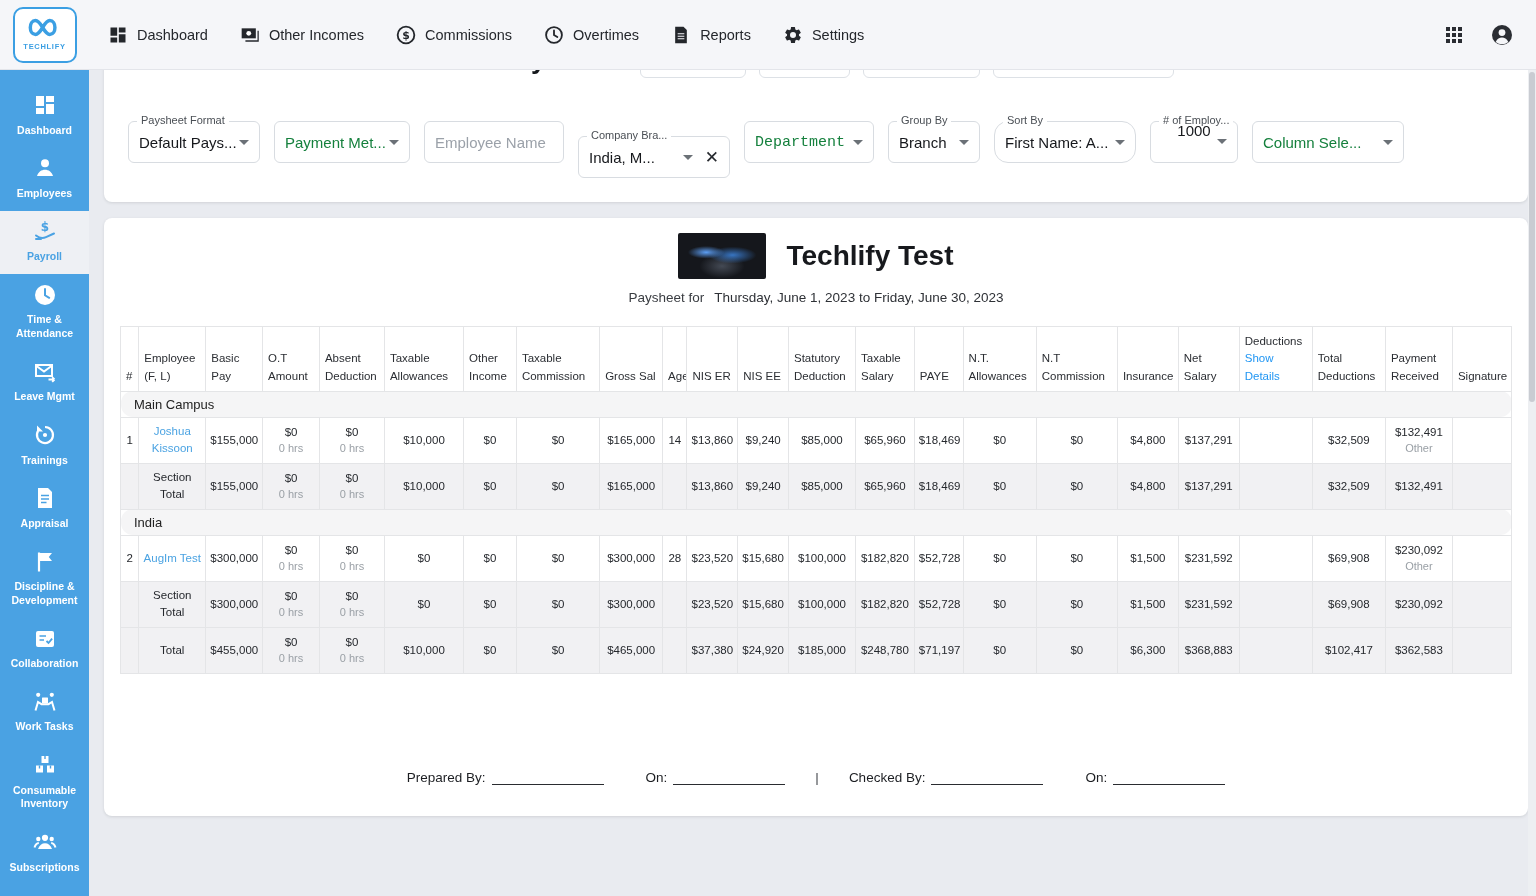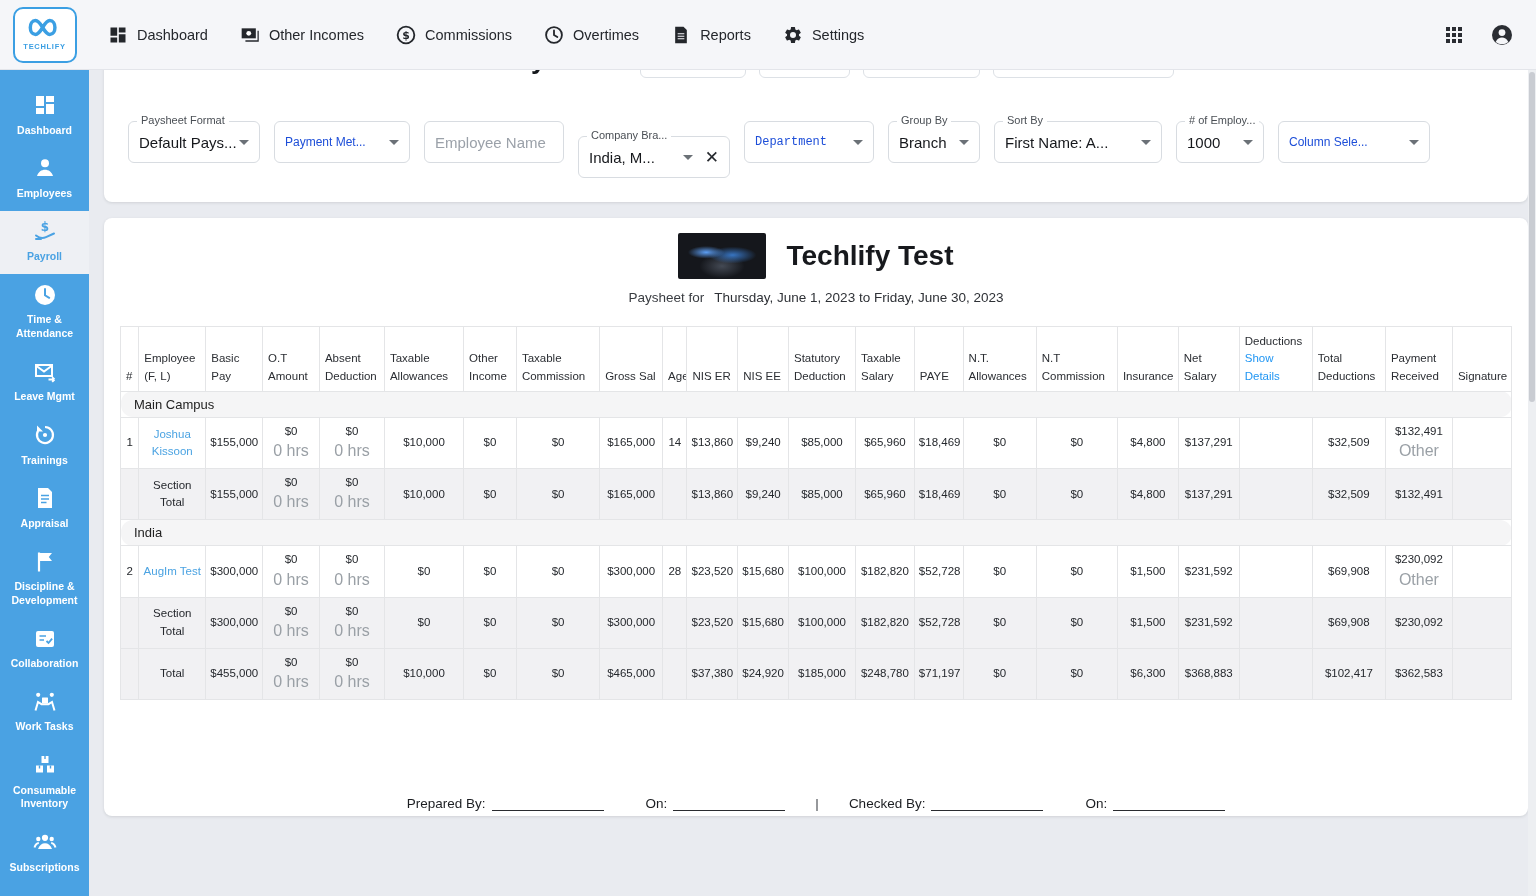--- a/index.html
+++ b/index.html
@@ -45,21 +45,21 @@
           border-radius:6px; padding:0 15px; height:38px; color:#2680eb; font-size:14.5px;
           font-weight:500; cursor:pointer; font-family:inherit; white-space:nowrap; }
   .tbtn svg { width:20px; height:20px; fill:#2680eb; }
 
   .filters { margin-top:28px; display:flex; gap:14px; align-items:center; }
   .filter { position:relative; height:42px; border:1px solid #d8dce1; border-radius:6px; background:#fff;
             display:flex; align-items:center; padding:0 10px; cursor:pointer; }
   .flabel { position:absolute; top:-8px; left:8px; font-size:11px; color:#4a4f55; background:#fff;
             padding:0 4px; white-space:nowrap; }
   .fvalue { font-size:15px; color:#16181c; white-space:nowrap; overflow:hidden; }
-  .fplace { font-size:12px; color:#1d4ed8; white-space:nowrap; overflow:hidden; }
+  .fplace { font-size:15px; color:#15803d; white-space:nowrap; overflow:hidden; }
   .filter input { border:none; outline:none; width:100%; font:inherit; font-size:15px; color:#16181c;
                   background:transparent; }
   .filter input::placeholder { color:#9ba1a9; }
   .caret { width:0; height:0; border-left:5px solid transparent; border-right:5px solid transparent;
            border-top:5px solid #6b7177; margin-left:auto; flex:none; }
   .fclear { font-size:17px; color:#26292e; margin-left:12px; cursor:pointer; line-height:1; flex:none; }
 
   
   .report-card { margin-top:16px; height:598px; padding-top:15px; position:relative; }
   .company-row { display:flex; align-items:center; justify-content:center; gap:20px; }
@@ -77,21 +77,21 @@
   
   .table-wrap { margin:21px 16px 0; }
   table.paysheet { border-collapse:collapse; table-layout:fixed; width:100%; font-size:11.5px; color:#25282d; }
   table.paysheet th, table.paysheet td { border:1px solid #e4e5e7; }
   table.paysheet th { font-weight:500; text-align:left; vertical-align:bottom; padding:6px 5px;
                       height:62px; line-height:1.5; color:#2b2e33; overflow:hidden; }
   table.paysheet td { text-align:center; padding:5px 4px; height:46px; line-height:1.5; overflow:hidden; }
   tr.group td { background:#f5f5f6; text-align:left; padding:0 13px; font-size:13px; height:26px; color:#222;border-radius:12px; }
   tr.section_total td, tr.total td { background:#f1f1f3; }
   .cell-link { color:#4ba3e2; cursor:pointer; }
-  .cell-sub { color:#9aa0a6; font-size:16px; margin-top:-1px; }
+  .cell-sub { color:#9aa0a6; font-size:11px; margin-top:-1px; }
   a.show-details { color:#2196f3; cursor:pointer; text-decoration:none; display:inline-block; }
 
   
   .sign-footer { display:flex; justify-content:center; align-items:flex-end; margin-top:96px;
                  font-size:13.5px; font-weight:500; color:#1c1e22; }
   .sig-line { display:inline-block; width:112px; border-bottom:1.5px solid #2a2c30; height:12px;
               margin-left:6px; }
   .sig-gap { width:42px; }
   .sig-sep { margin:0 30px; color:#44474c; }
 
@@ -320,26 +320,26 @@
         </div>
         <div class="filter" style="width: 130px; font-family: Liberation Mono, monospace;">
           <span class="fplace">Department</span>
           <span class="caret"></span>
         </div>
         <div class="filter" style="width: 92px;">
           <span class="flabel">Group By</span>
           <span class="fvalue">Branch</span>
           <span class="caret"></span>
         </div>
-        <div class="filter" style="width: 168px;">
+        <div class="filter" style="width: 142px; border-radius: 14px;">
           <span class="flabel">Sort By</span>
           <span class="fvalue">First Name: A...</span>
           <span class="caret"></span>
         </div>
-        <div class="filter" style="width: 88px;">
+        <div class="filter" style="width: 88px; flex-direction: column;">
           <span class="flabel"># of Employ...</span>
           <span class="fvalue">1000</span>
           <span class="caret"></span>
         </div>
         <div class="filter" style="width: 152px;">
           <span class="fplace">Column Sele...</span>
           <span class="caret"></span>
         </div>
       </div>
   </section>

